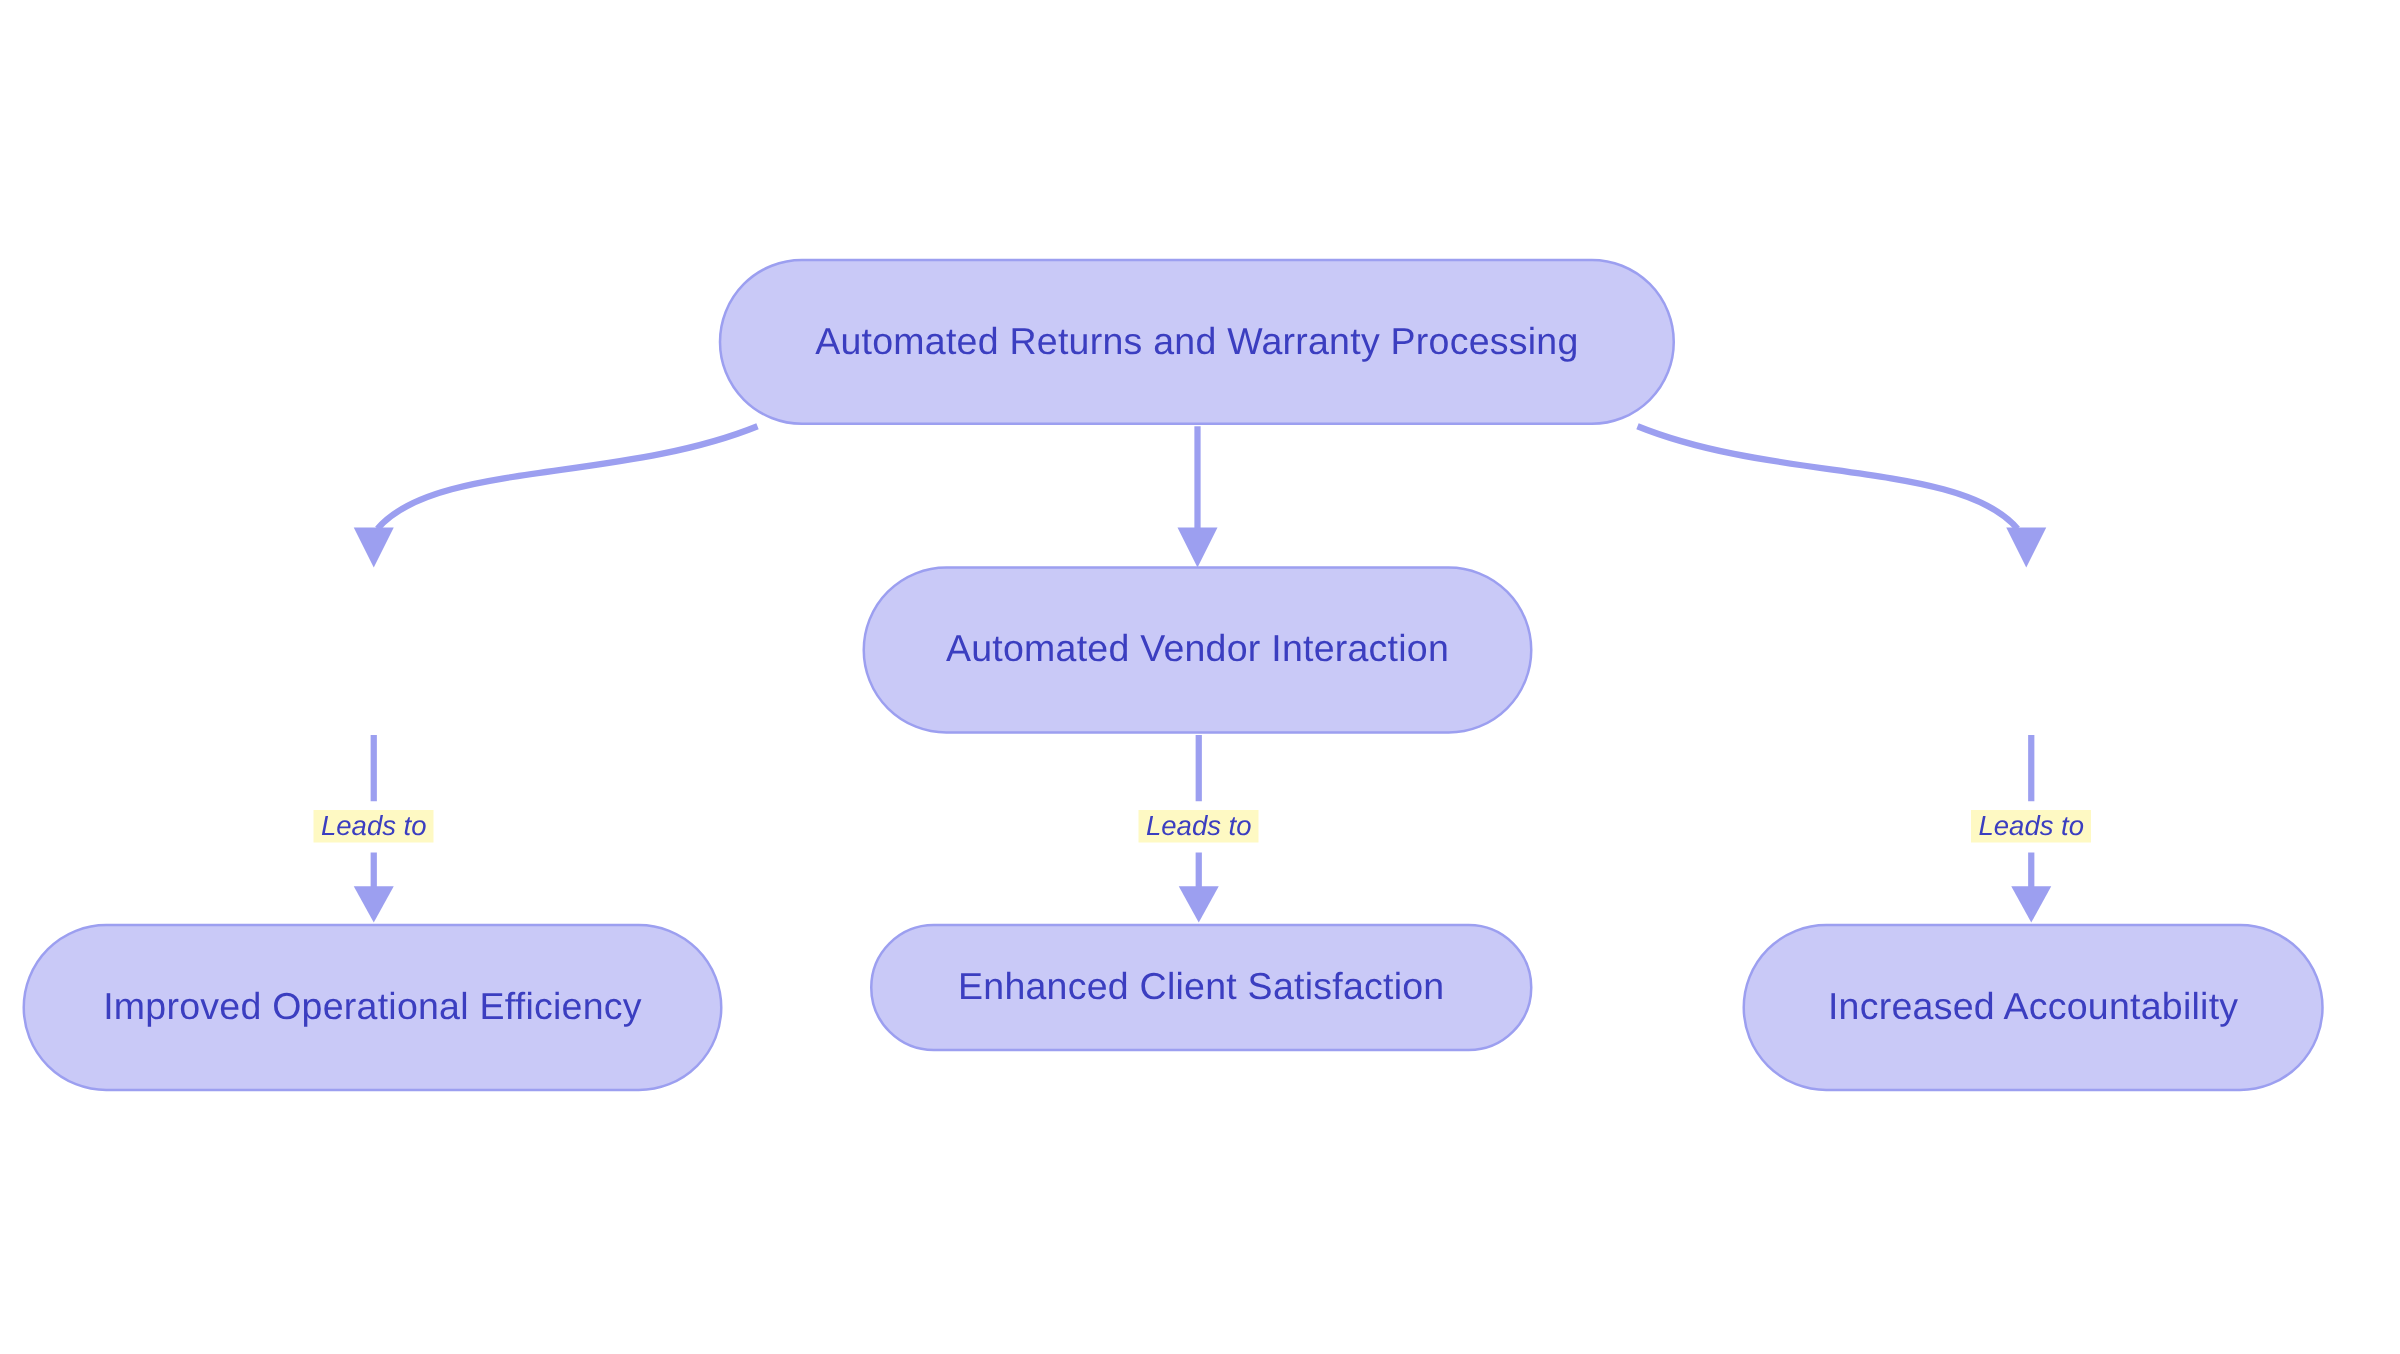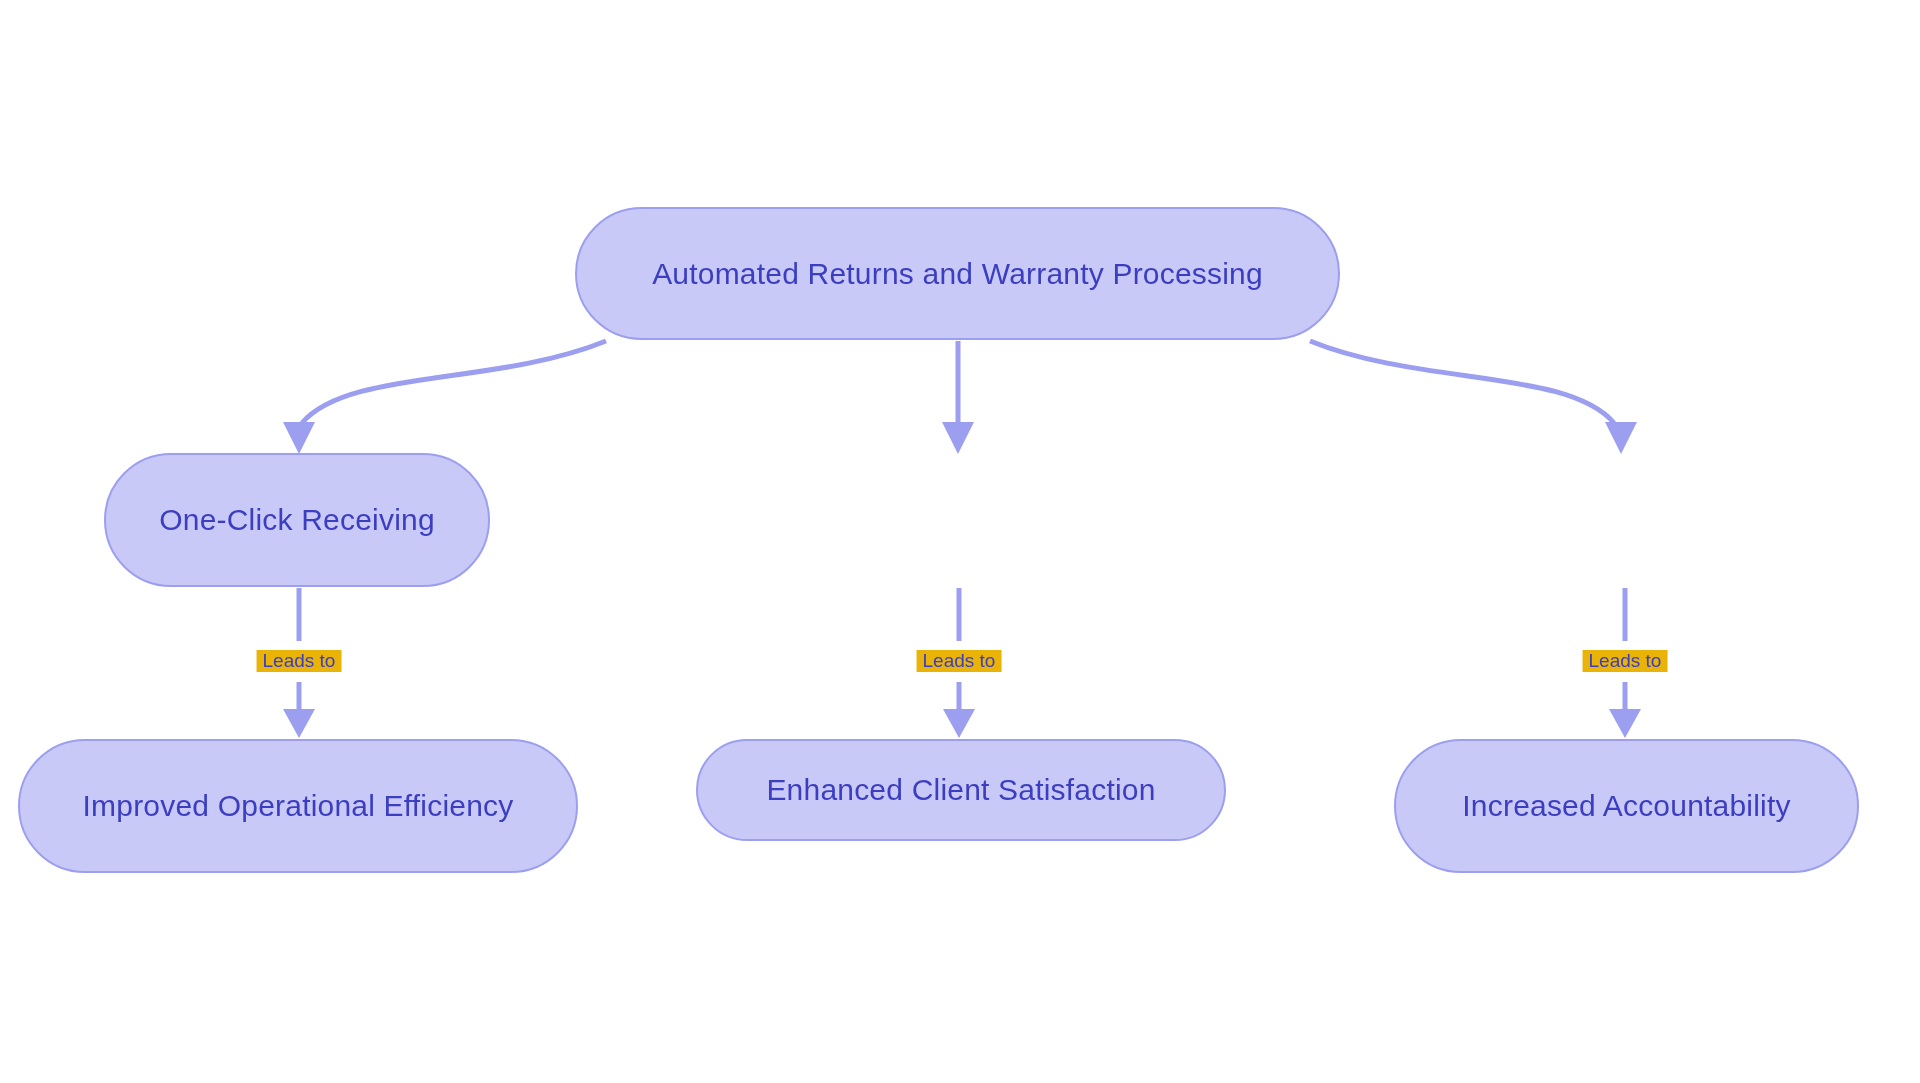--- a/index.html
+++ b/index.html
@@ -43,24 +43,25 @@
   .node-f2      { left: 690px;  top: 453px; width: 536px; height: 134px; }
   .node-f3      { left: 1345px; top: 453px; width: 552px; height: 134px; }
   .node-o1      { left: 18px;   top: 739px; width: 560px; height: 134px; }
   .node-o2      { left: 696px;  top: 739px; width: 530px; height: 102px; }
   .node-o3      { left: 1394px; top: 739px; width: 465px; height: 134px; }
 
   .edge-label {
     position: absolute;
     transform: translate(-50%, -50%);
     color: var(--text, #3b3ec0);
-    font-size: 19px;
-    background: #eab308;
+    font-size: 22px;
+    background: #fef9c3;
     padding: 0 6px;
     white-space: nowrap;
+    font-style: italic;
   }
   .edge-label-1 { left: 299px;  top: 661px; }
   .edge-label-2 { left: 959px;  top: 661px; }
   .edge-label-3 { left: 1625px; top: 661px; }
 
   .connectors path {
     fill: none;
     stroke: var(--arrow, #9c9ff0);
     stroke-width: 5;
   }
@@ -107,24 +108,24 @@
       <path d="M 1625 588 L 1625 641"></path>
       <path d="M 1625 682 L 1625 711"></path>
       <polygon points="1609,709 1641,709 1625,738"></polygon>
     </g>
   </svg>
 
   <div class="node node-root">
     <span>Automated Returns and Warranty Processing</span>
   </div>
 
-  <div class="node node-f1">
-    <span>One-Click Receiving</span>
+
+  <div class="node node-f2">
+    <span>Automated Vendor Interaction</span>
   </div>
-
 
 
   <div class="edge-label edge-label-1">Leads to</div>
 
   <div class="edge-label edge-label-2">Leads to</div>
 
   <div class="edge-label edge-label-3">Leads to</div>
 
   <div class="node node-o1">
     <span>Improved Operational Efficiency</span>

